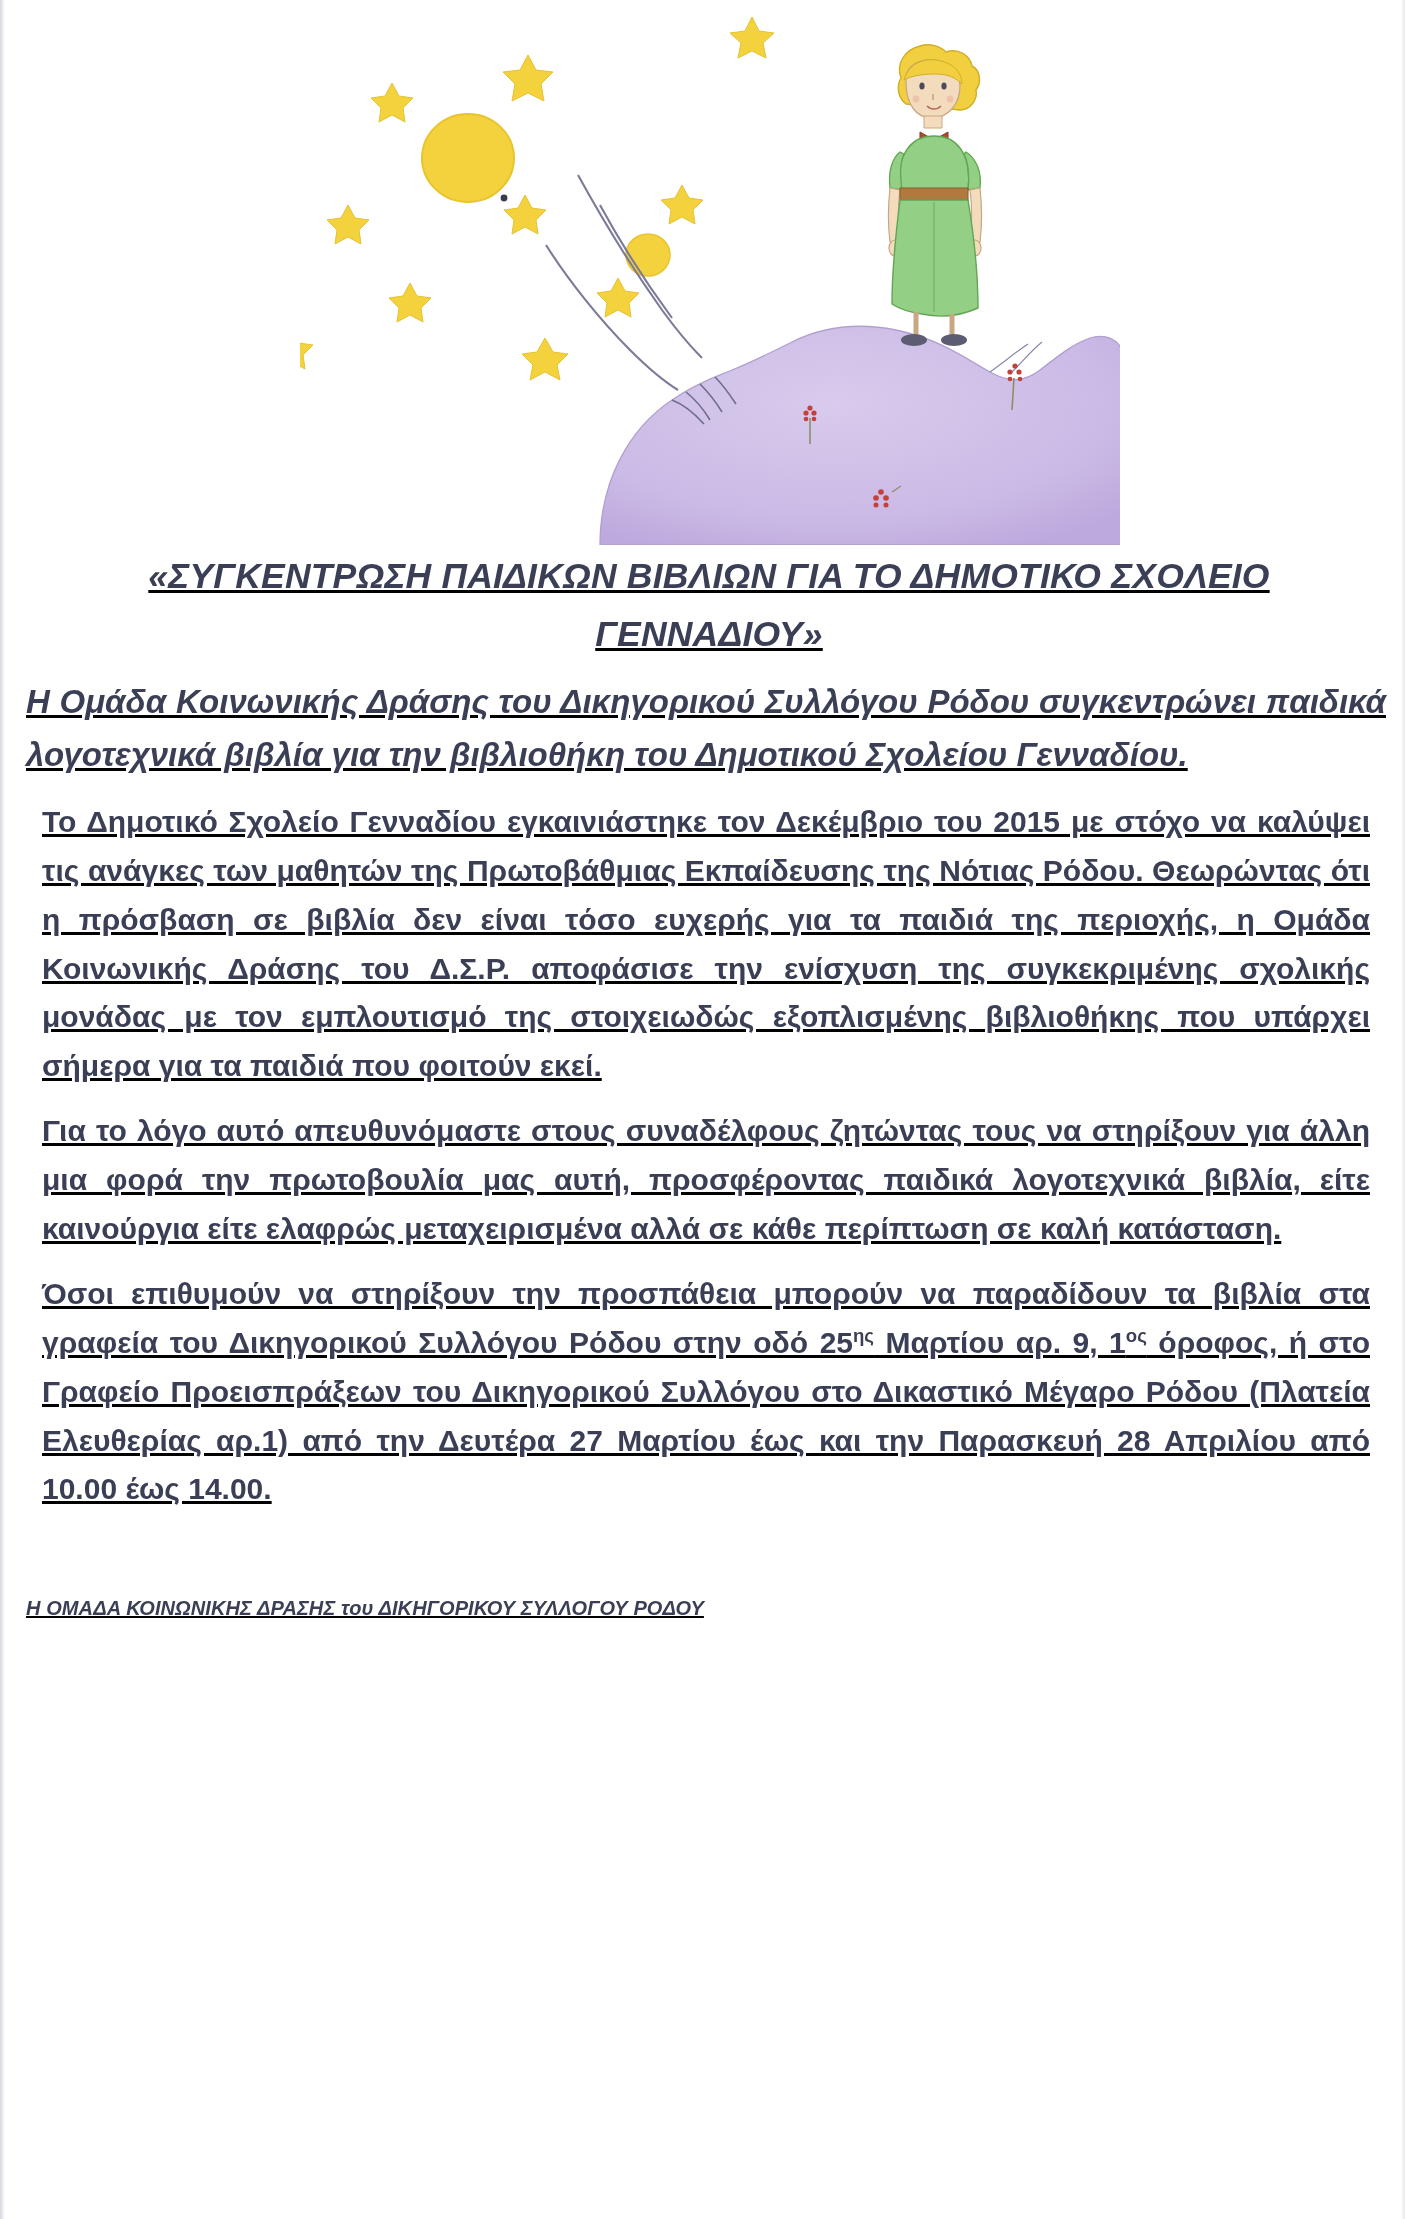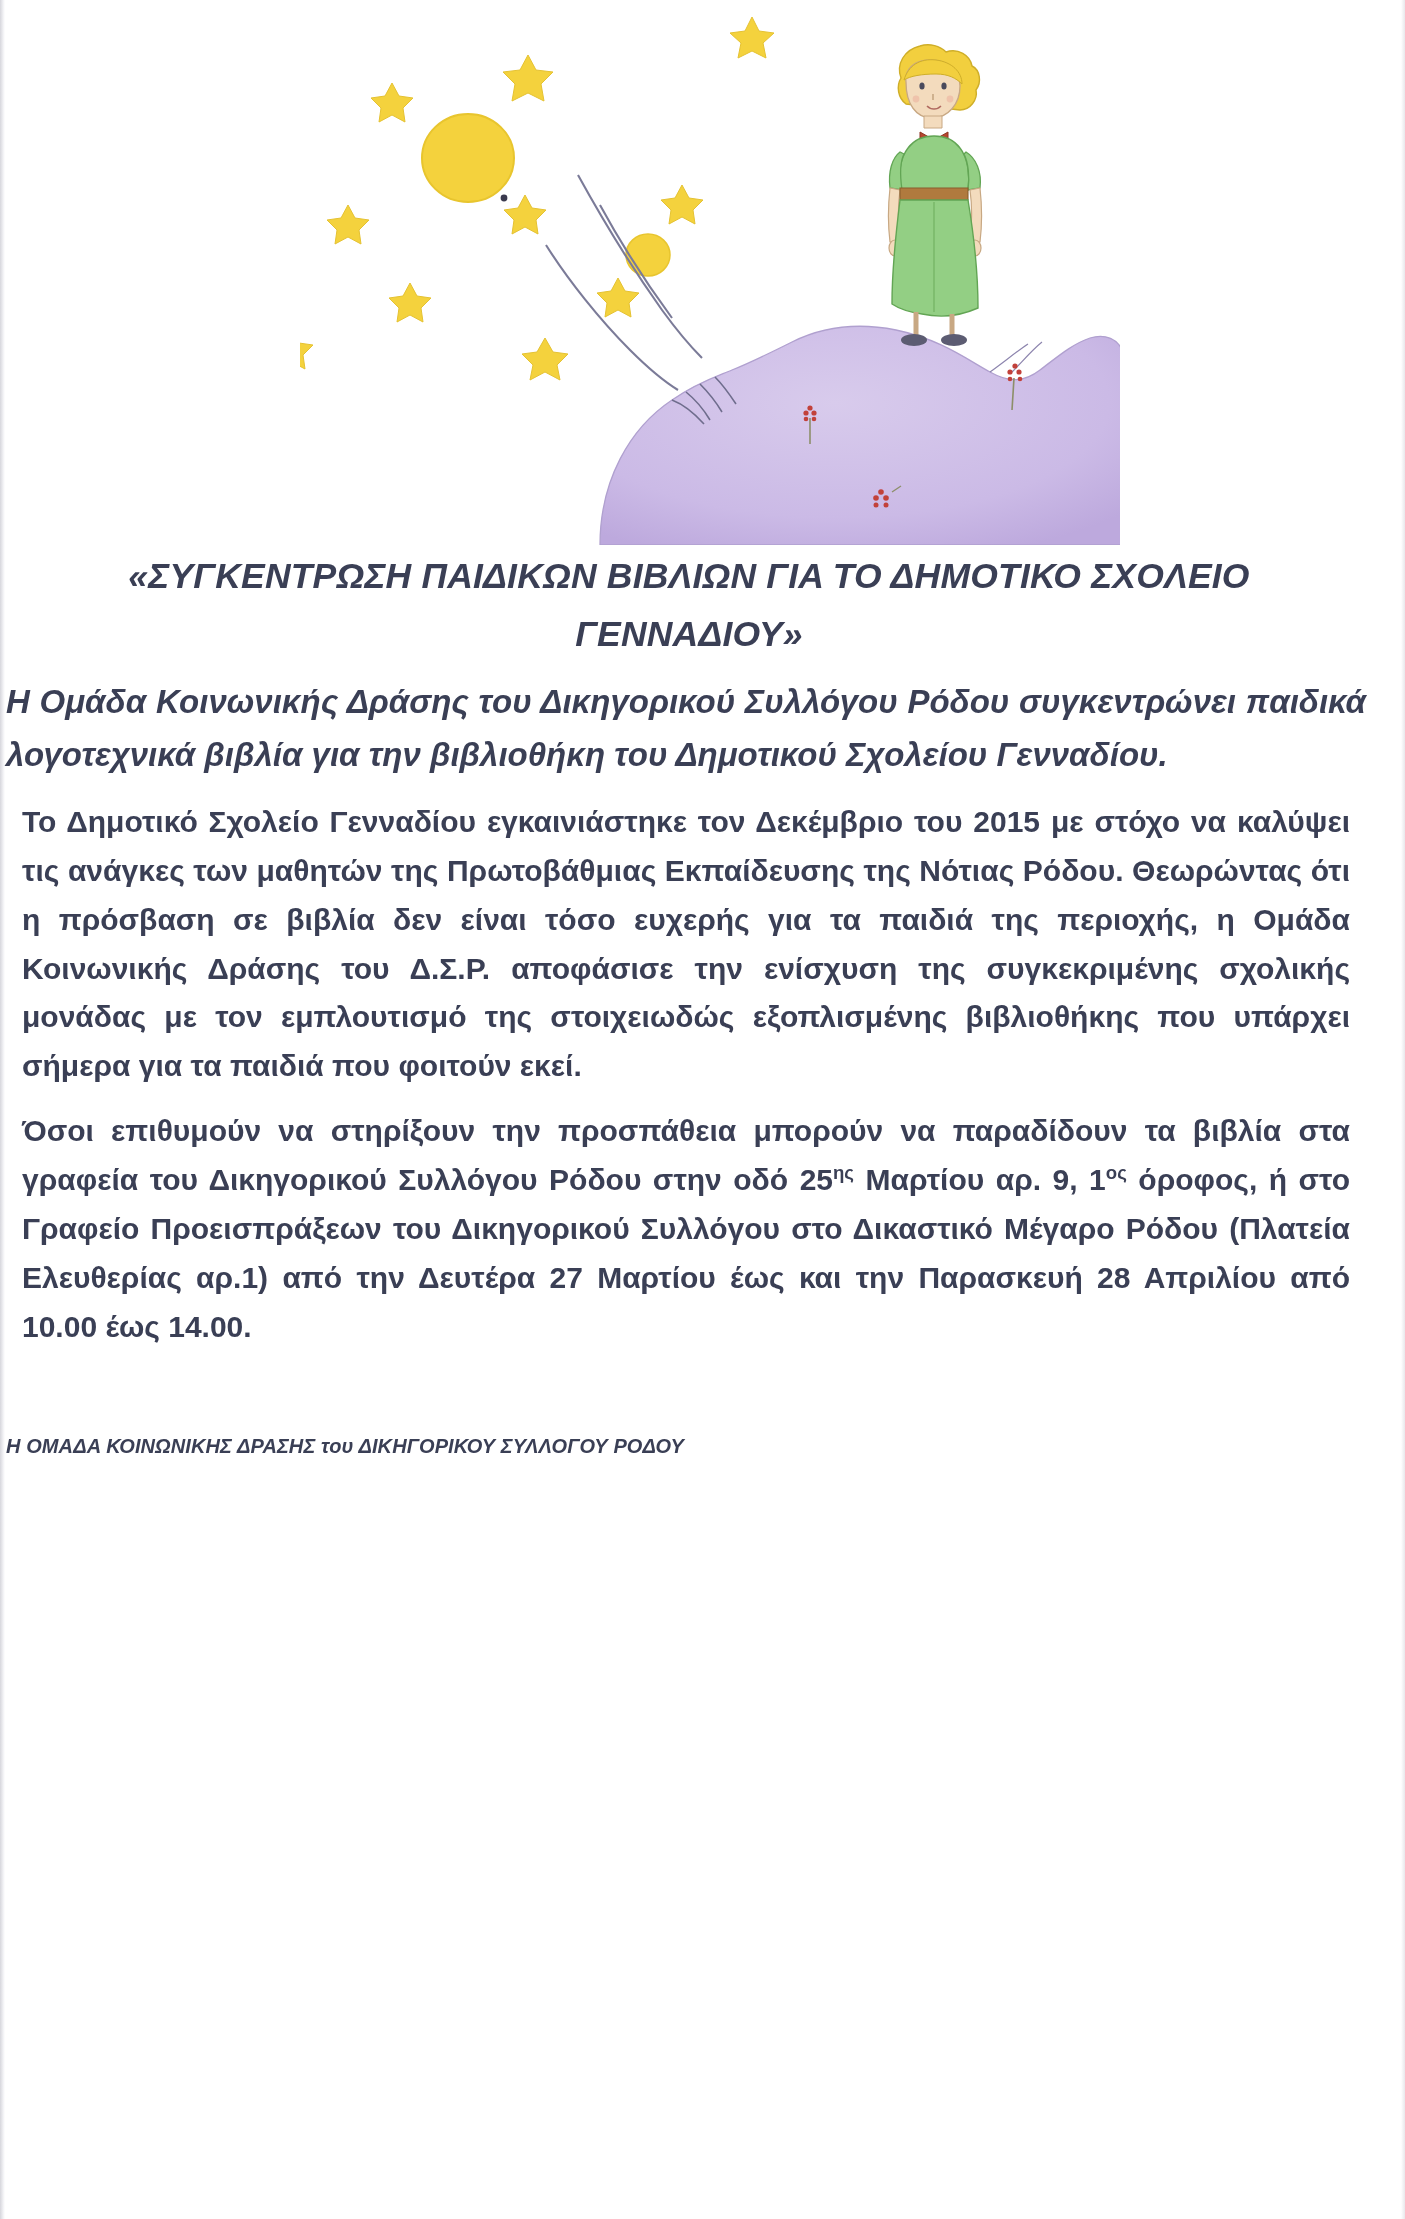--- a/index.html
+++ b/index.html
@@ -40,23 +40,24 @@
     left: 300px;
     top: 0px;
     width: 820px;
     height: 545px;
   }
   .illustration svg { display: block; width: 100%; height: 100%; }
 
   
   .content {
     position: absolute;
-    left: 4px;
+    left: 24px;
     top: 548px;
     width: 1370px;
+    text-decoration: underline;
   }
 
   .title {
     font-family: "Liberation Sans", sans-serif;
     font-style: italic;
     font-weight: bold;
     font-size: 35.5px;
     line-height: 1.62;
     color: #3a3f55;
     text-align: center;
@@ -278,20 +279,21 @@
 
     <h1 class="title">
       <span>«ΣΥΓΚΕΝΤΡΩΣΗ ΠΑΙΔΙΚΩΝ ΒΙΒΛΙΩΝ ΓΙΑ ΤΟ ΔΗΜΟΤΙΚΟ ΣΧΟΛΕΙΟ</span><br>
       <span>ΓΕΝΝΑΔΙΟΥ»</span>
     </h1>
 
     <p class="lead">Η Ομάδα Κοινωνικής Δράσης του Δικηγορικού Συλλόγου Ρόδου συγκεντρώνει παιδικά λογοτεχνικά βιβλία για την βιβλιοθήκη του Δημοτικού Σχολείου Γενναδίου.</p>
 
     <p class="body-par">Το Δημοτικό Σχολείο Γενναδίου εγκαινιάστηκε τον Δεκέμβριο του 2015  με στόχο να καλύψει τις ανάγκες των μαθητών της Πρωτοβάθμιας Εκπαίδευσης της Νότιας Ρόδου.  Θεωρώντας ότι η πρόσβαση σε βιβλία δεν είναι τόσο ευχερής για τα παιδιά της περιοχής, η Ομάδα Κοινωνικής Δράσης του Δ.Σ.Ρ. αποφάσισε την ενίσχυση της συγκεκριμένης σχολικής μονάδας με τον εμπλουτισμό της στοιχειωδώς εξοπλισμένης βιβλιοθήκης που υπάρχει σήμερα για τα παιδιά που φοιτούν εκεί.</p>
 
+    <p class="body-par tight">Για το λόγο αυτό απευθυνόμαστε στους συναδέλφους ζητώντας τους να στηρίξουν για άλλη μια φορά την πρωτοβουλία μας αυτή, προσφέροντας παιδικά λογοτεχνικά βιβλία, είτε καινούργια είτε ελαφρώς μεταχειρισμένα αλλά σε κάθε περίπτωση σε καλή κατάσταση.</p>
 
     <p class="body-par tight"><span> Όσοι επιθυμούν να στηρίξουν την προσπάθεια μπορούν να παραδίδουν τα βιβλία στα γραφεία του Δικηγορικού Συλλόγου Ρόδου στην οδό 25</span><span class="sup">ης</span><span> Μαρτίου αρ. 9, 1</span><span class="sup">ος</span><span> όροφος, ή στο Γραφείο Προεισπράξεων του Δικηγορικού Συλλόγου στο Δικαστικό Μέγαρο Ρόδου (Πλατεία Ελευθερίας αρ.1)  από την Δευτέρα 27 Μαρτίου έως και την Παρασκευή 28 Απριλίου από 10.00 έως 14.00.</span></p>
 
     <div class="spacer-lg"></div>
 
 
     <p class="signoff italic">Η ΟΜΑΔΑ ΚΟΙΝΩΝΙΚΗΣ ΔΡΑΣΗΣ του ΔΙΚΗΓΟΡΙΚΟΥ ΣΥΛΛΟΓΟΥ ΡΟΔΟΥ</p>
 
   </div>
 

